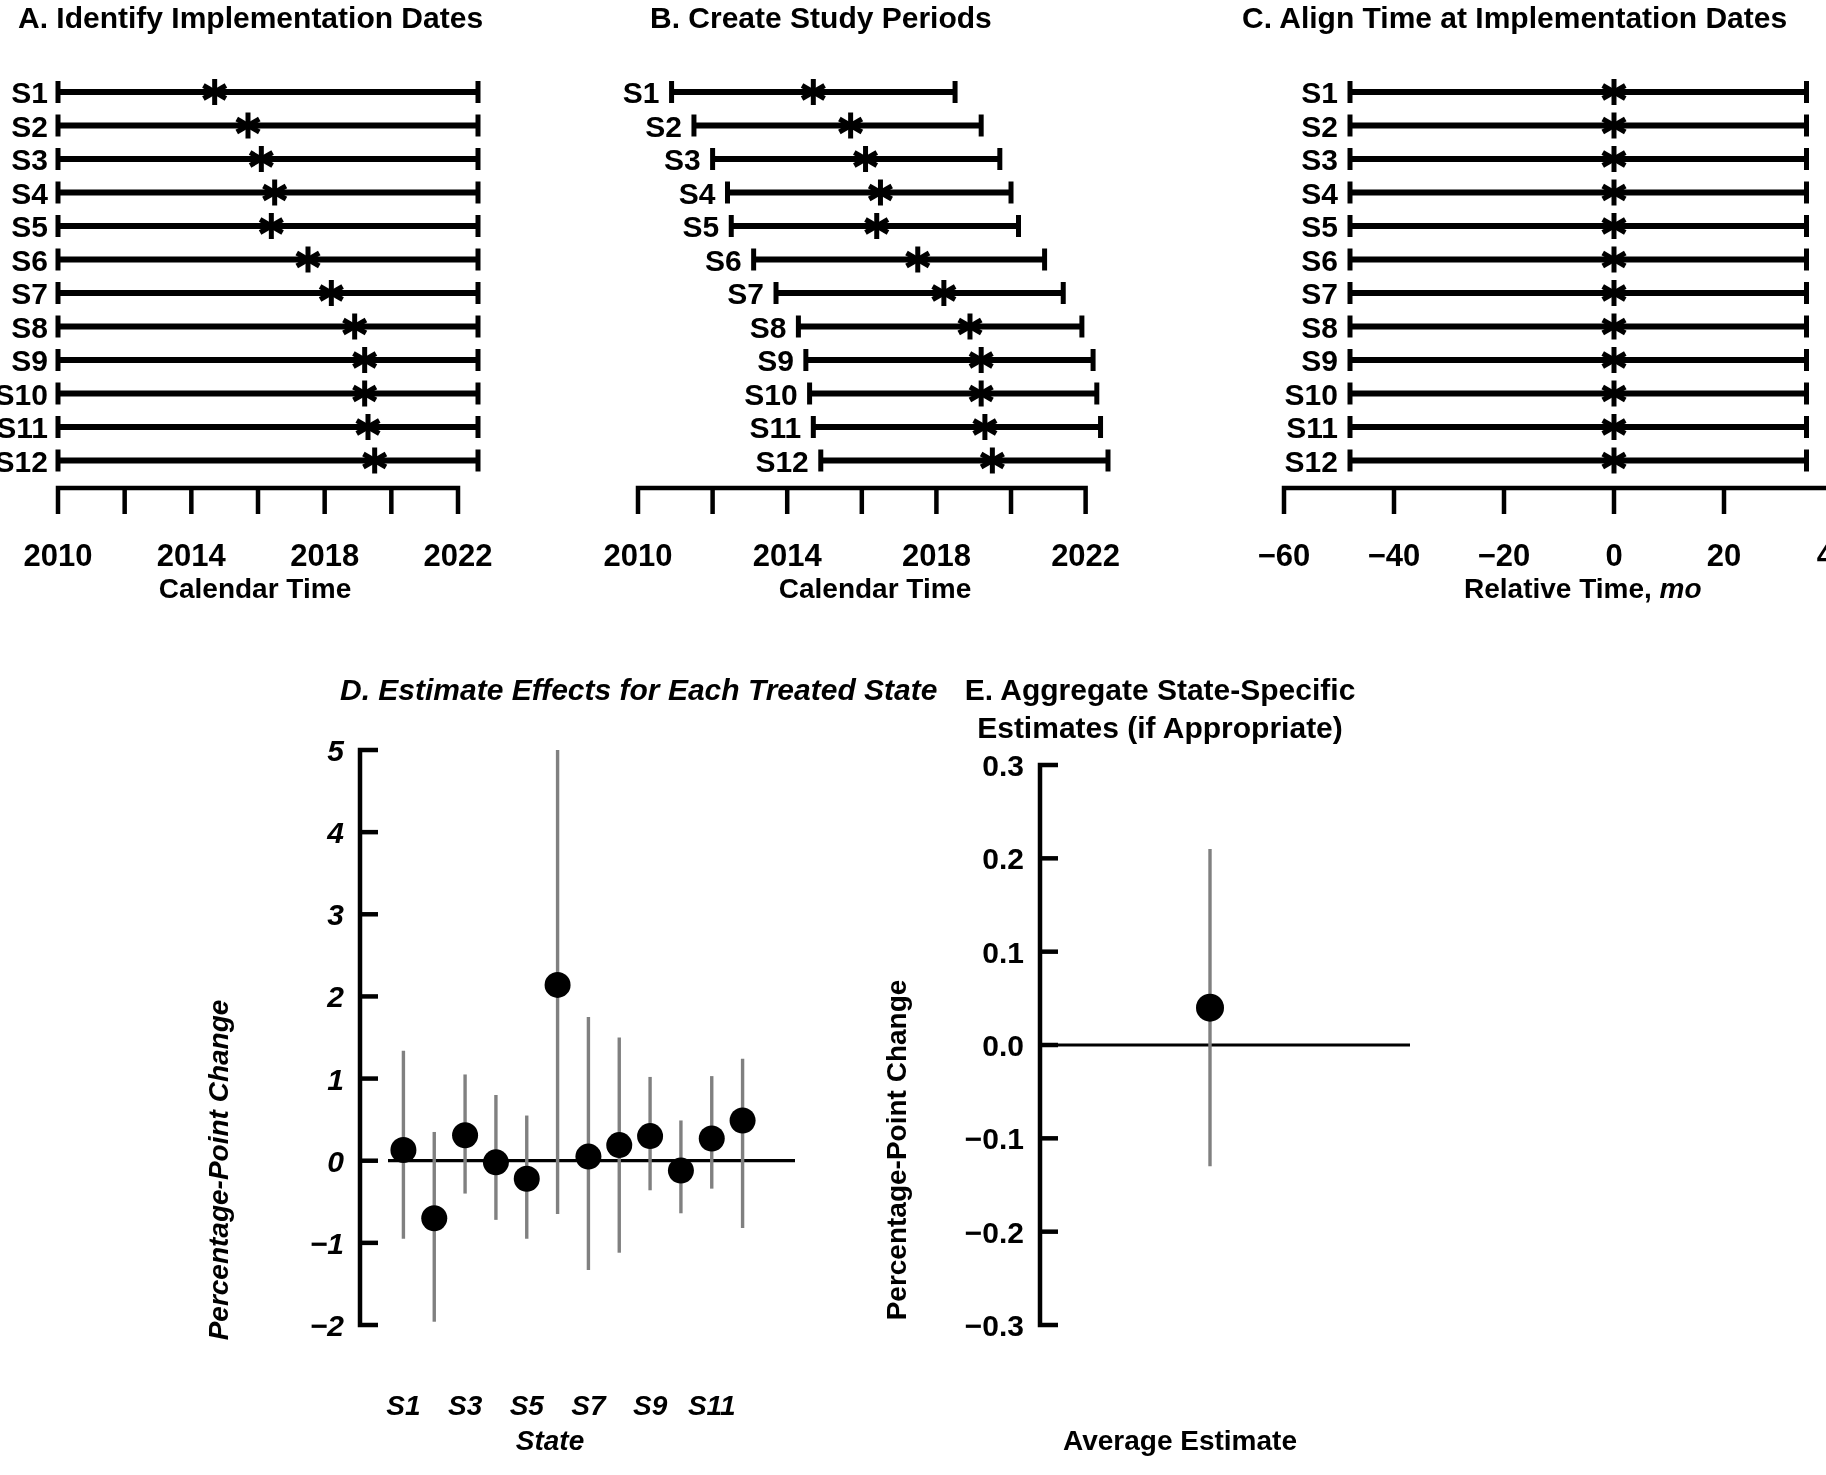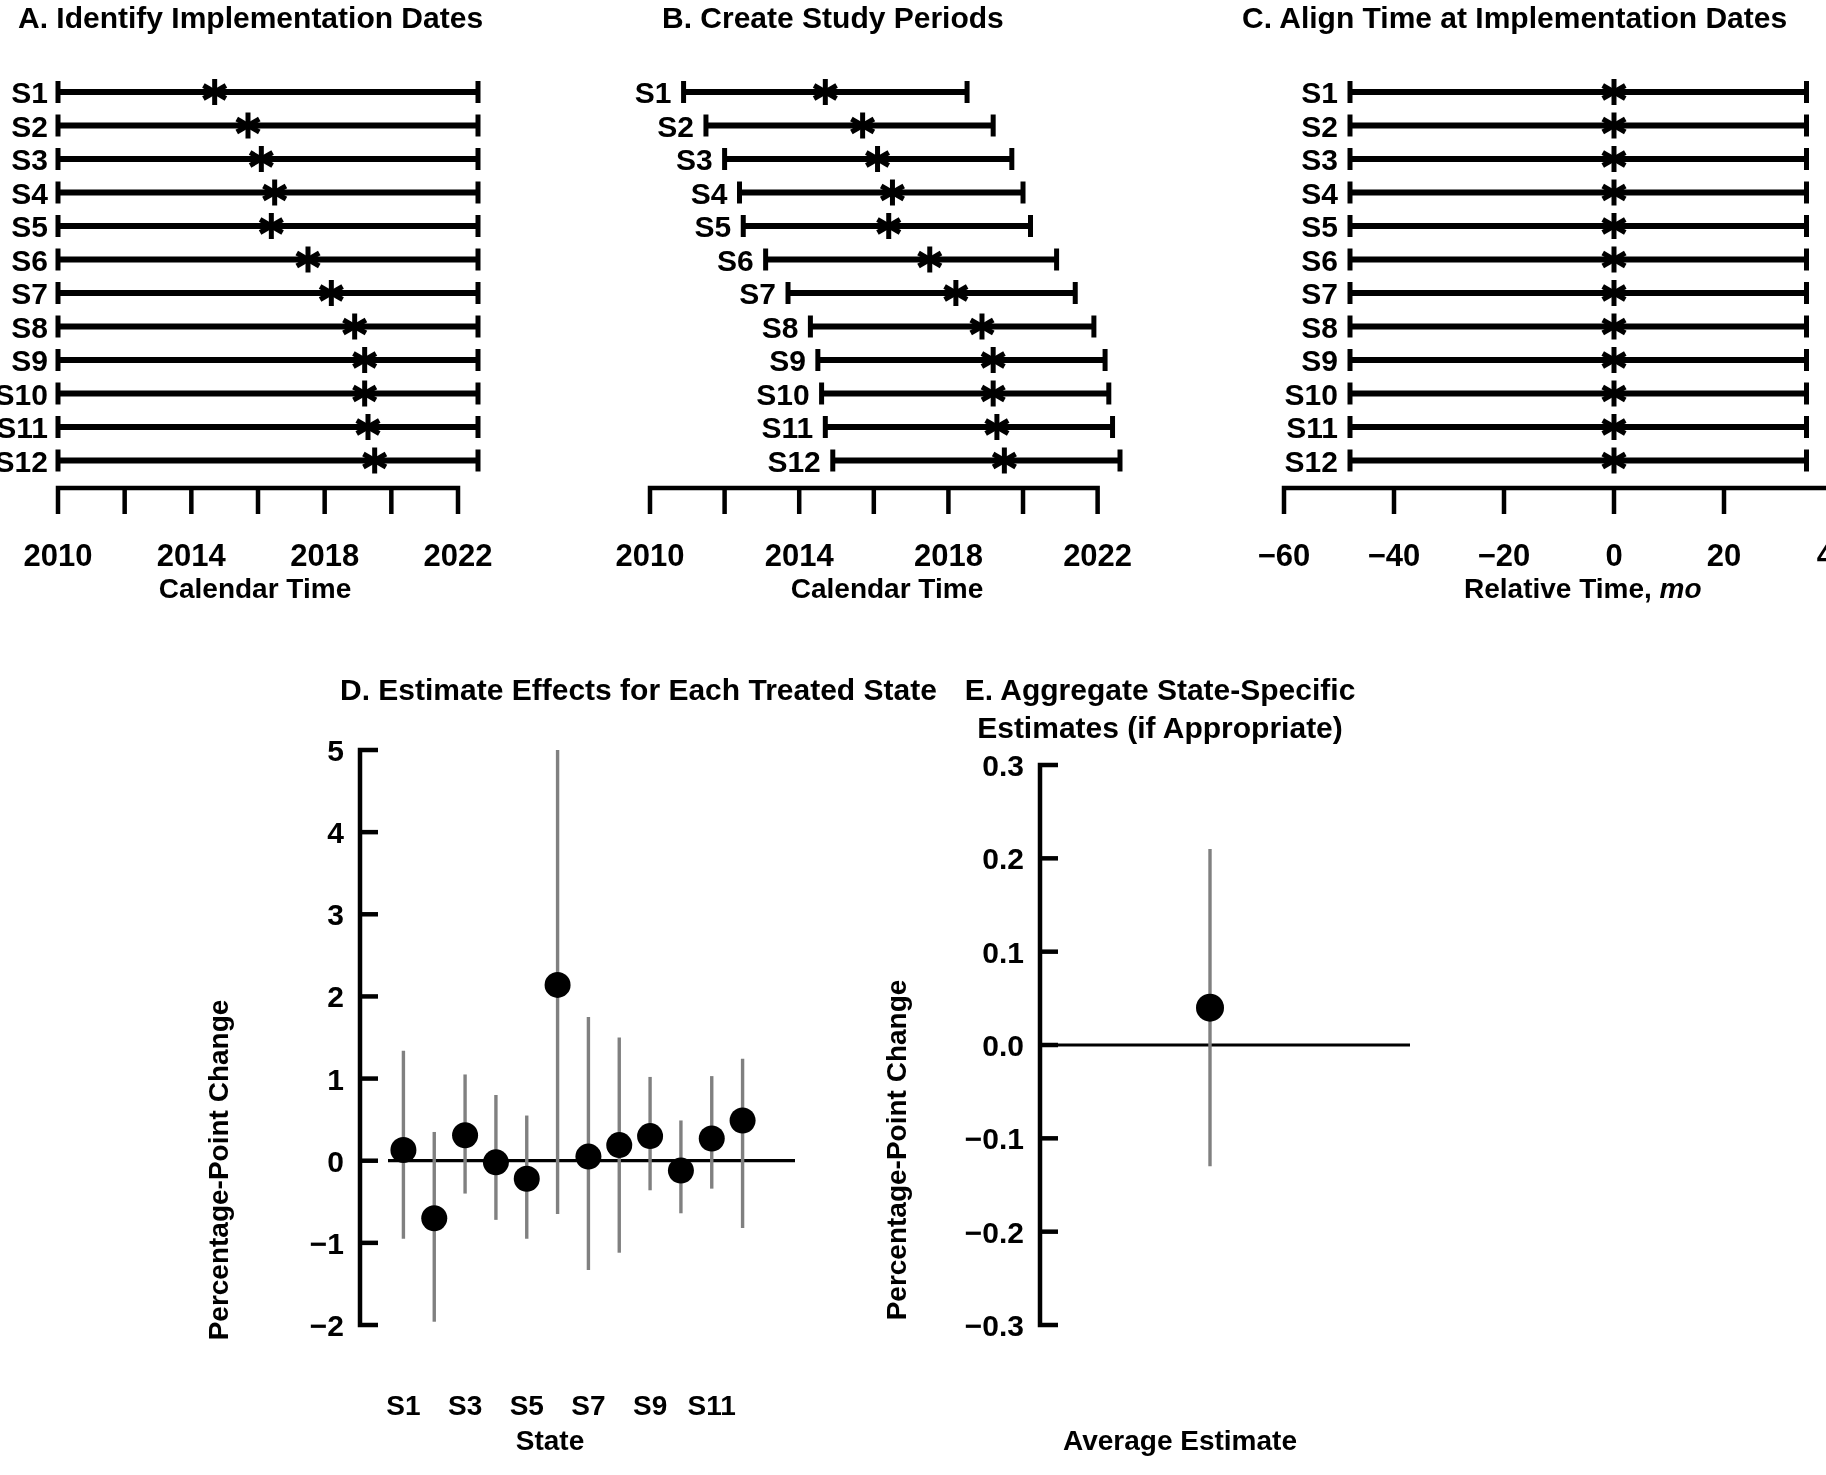--- a/index.html
+++ b/index.html
@@ -139,21 +139,21 @@
           <line x1="391.33333333333576" y1="488" x2="391.33333333333576" y2="514" class="axis-tick"></line>
           <text x="58" y="566" class="tick-label">2010</text>
           <text x="191.3333333333343" y="566" class="tick-label">2014</text>
           <text x="324.6666666666686" y="566" class="tick-label">2018</text>
           <text x="458.00000000000284" y="566" class="tick-label">2022</text>
         </g>
       <text class="axis-title" x="255" y="598">Calendar Time</text>
     </svg>
   </div>
 
-  <div class="panel" style="left:610px; top:0px;margin-left:12px;">
+  <div class="panel" style="left:610px; top:0px;">
     <svg id="svgB" width="520" height="620">
       <text class="panel-title" x="40" y="28">B. Create Study Periods</text>
       <g id="B-rows">
           <text x="49.57142857143221" y="103" class="state-label">S1</text>
           <line x1="61.57142857143221" y1="92" x2="345.0634920634943" y2="92" class="tl-line"></line>
           <line x1="61.57142857143221" y1="81" x2="61.57142857143221" y2="103" class="tl-cap"></line>
           <line x1="345.0634920634943" y1="81" x2="345.0634920634943" y2="103" class="tl-cap"></line>
           <line x1="203.31746031746326" y1="79" x2="203.31746031746326" y2="105" class="star"></line>
           <line x1="192.05913006826555" y1="85.5" x2="214.57579056666097" y2="98.5" class="star"></line>
           <line x1="214.57579056666097" y1="85.5" x2="192.05913006826555" y2="98.5" class="star"></line>
@@ -352,21 +352,21 @@
           <text x="390" y="566" class="tick-label">0</text>
           <text x="500" y="566" class="tick-label">20</text>
           <text x="610" y="566" class="tick-label">40</text>
         </g>
       <text class="axis-title-italic" id="C-axtitle" x="240" y="598">
         <tspan id="C-axtitle-main" style="font-style:normal">Relative Time, </tspan><tspan id="C-axtitle-it" style="font-style:italic">mo</tspan>
       </text>
     </svg>
   </div>
 
-  <div class="panel" style="left:170px; top:660px;">
+  <div class="panel" style="left:170px; top:660px;font-style:italic;">
     <svg id="svgD" width="720" height="810">
       <text class="panel-title" x="170" y="40">D. Estimate Effects for Each Treated State</text>
       <text class="ylab" transform="translate(58,510) rotate(-90)">Percentage-Point Change</text>
       <g id="D-yaxis">
           <path d="M 208 90 L 190 90 L 190 665 L 208 665" class="axis-main"></path>
           <text x="174" y="101" class="ytick">5</text>
           <line x1="190" y1="172.14285714285717" x2="208" y2="172.14285714285717" class="axis-tick"></line>
           <text x="174" y="183.14285714285717" class="ytick">4</text>
           <line x1="190" y1="254.28571428571428" x2="208" y2="254.28571428571428" class="axis-tick"></line>
           <text x="174" y="265.2857142857143" class="ytick">3</text>

